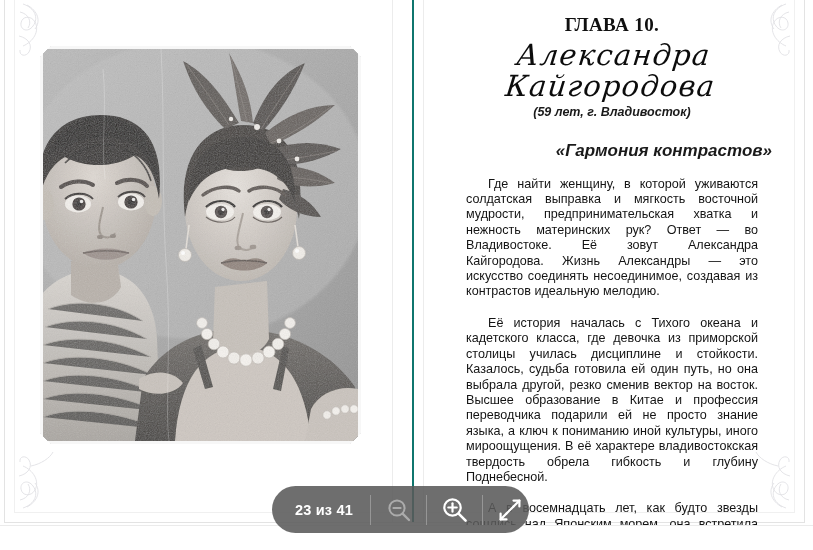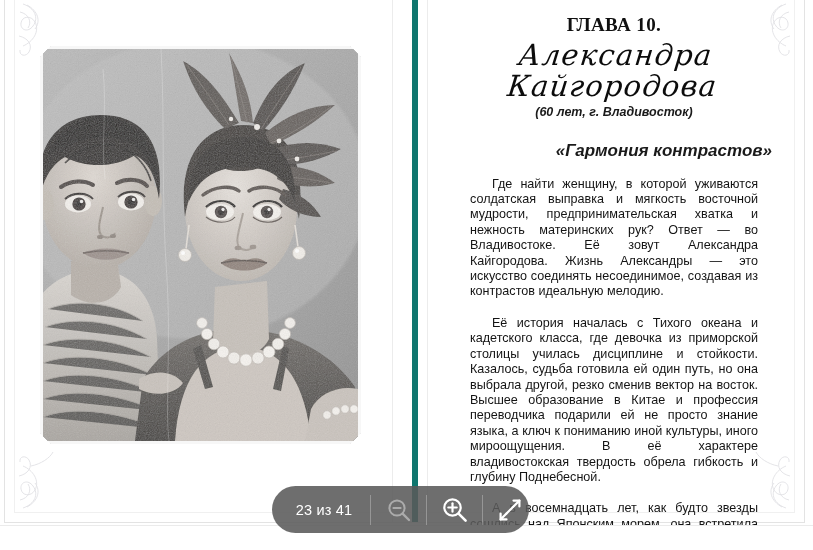--- a/index.html
+++ b/index.html
@@ -45,21 +45,21 @@
     border-top: none;
     pointer-events: none;
   }
 
   .page {
     position: relative;
     height: 100%;
     box-sizing: border-box;
   }
   .page.left  { width: 408px; }
-  .page.right { width: 393px; border-left: 6px solid #0f766e; }
+  .page.right { width: 393px; border-left: 2px solid #0f766e; }
 
   
   .gutter-rule {
     position: absolute;
     top: 0;
     bottom: 0;
     width: 1px;
     background: #ececec;
   }
 
@@ -194,21 +194,21 @@
   }
   .tb-sep {
     width: 1px;
     height: 30px;
     background: rgba(255,255,255,0.28);
     flex: 0 0 1px;
   }
   #tb-pageinfo {
     flex: 0 0 92px;
     font-size: 14.5px;
-    font-weight: normal;
+    font-weight: bold;
     letter-spacing: .2px;
     padding-left: 6px;
   }
   .tb-btn {
     flex: 0 0 55px;
     cursor: pointer;
   }
   #tb-zoomout { opacity: 0.42; }
   #tb-expand  { flex: 0 0 54px; }
   .tb-btn svg { display: block; }
@@ -488,21 +488,21 @@
             <path d="M14 44 C 24 46, 33 52, 36 58"></path>
           </g>
         </svg>
       </div>
 
       <div class="rp-inner">
         <div id="chapter-title">ГЛАВА 10.</div>
 
         <div id="person-name">Александра Кайгородова</div>
 
-        <div id="person-meta">(60 лет, г. Владивосток)</div>
+        <div id="person-meta">(59 лет, г. Владивосток)</div>
 
         <div id="epigraph">«Гармония контрастов»</div>
 
         <div id="body-copy">
             <p>Где найти женщину, в которой уживаются солдатская выправка и мягкость восточной мудрости, предпринима­тельская хватка и нежность материнских рук? Ответ — во Владивостоке. Её зовут Александра Кайгородова. Жизнь Александры — это искусство соединять несое­динимое, создавая из контрастов идеальную мелодию.</p>
             <p>Её история началась с Тихого океана и кадетского класса, где девочка из приморской столицы училась дисциплине и стойкости. Казалось, судьба готовила ей один путь, но она выбрала другой, резко сменив век­тор на восток. Высшее образование в Китае и профес­сия переводчика подарили ей не просто знание языка, а ключ к пониманию иной культуры, иного мироощуще­ния. В её характере владивостокская твердость обрела гибкость и глубину Поднебесной.</p>
             <p>А в восемнадцать лет, как будто звезды сошлись над Японским морем, она встретила своего человека. И с тех пор всё её «путешествия», в прямом и переносном смысле, — это путь вдвоем. Вместе они построили компанию «Кайан», которая вот уже более пятнадцати лет является делом её жизни. Александра — директор, предприниматель с огромным опытом в сфере натяж­ных потолков, где нужна точность инженера и реши­мость лидера.</p>
           </div>
       </div>
 

